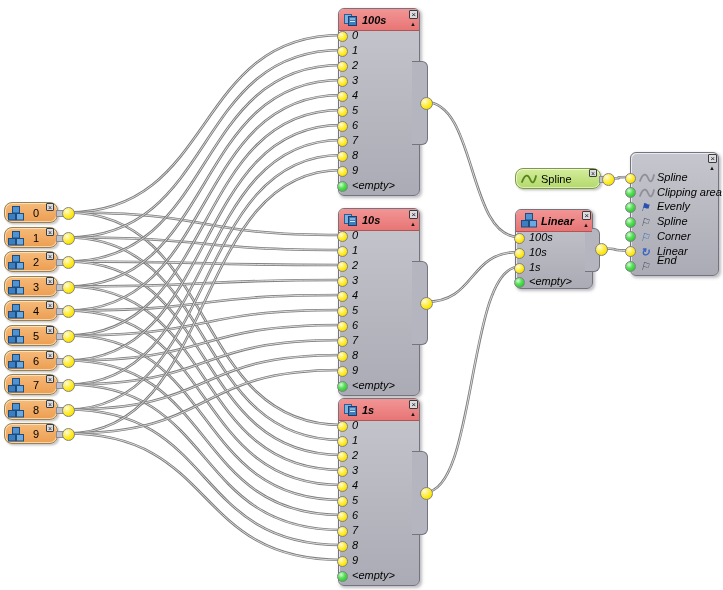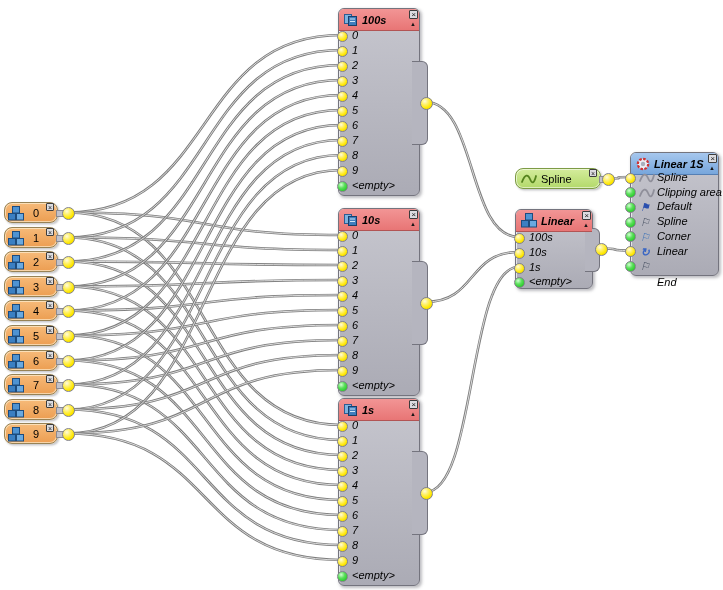--- a/index.html
+++ b/index.html
@@ -427,48 +427,41 @@
       <span class="port-label" style="left: 13px; top: 21px; position: absolute;">100s</span>
       <span class="port yellow p11" style="left: -2px; top: 37.5px; position: absolute;"></span>
       <span class="port-label" style="left: 13px; top: 36px; position: absolute;">10s</span>
       <span class="port yellow p11" style="left: -2px; top: 52.5px; position: absolute;"></span>
       <span class="port-label" style="left: 13px; top: 51px; position: absolute;">1s</span>
       <span class="port green p11" style="left: -2px; top: 66.5px; position: absolute;"></span>
       <span class="port-label" style="left: 13px; top: 65px; position: absolute;">&lt;empty&gt;</span>
       <span class="port yellow p13" style="left: 78.5px; top: 33px; position: absolute;"></span>
     </div>
     <div class="node gray-node" style="left: 630px; top: 152px; width: 89px; height: 124px; position: absolute;">
-      <div class="node-header blue-header">
-        <svg width="14" height="14" viewBox="0 0 14 14">
-          <circle cx="7" cy="7" r="5.2" fill="#eceff5" stroke="#cf3333" stroke-width="2.2" stroke-dasharray="2.6 1.4"></circle>
-          <circle cx="7" cy="7" r="2.2" fill="#aab0bd"></circle>
-        </svg>
-        <span class="title-text">Linear 1S</span>
-      </div>
       <span class="close-btn">×</span>
       <span class="collapse-tri">▲</span>
       <span class="port yellow p11" style="left: -6px; top: 19.5px; position: absolute;"></span>
       <svg width="16" height="12" viewBox="0 0 16 12" style="position: absolute; left: 8px; top: 19px;">
         <path d="M1 9 C4 1 7 1 9 6 S13 11 15 3" fill="none" stroke="#8f8f9a" stroke-width="1.8" stroke-linecap="round"></path>
       </svg>
       <span class="port-label" style="left: 26px; top: 18px; position: absolute;">Spline</span>
       <span class="port green p11" style="left: -6px; top: 34.2px; position: absolute;"></span>
       <svg width="16" height="12" viewBox="0 0 16 12" style="position: absolute; left: 8px; top: 33.7px;">
         <path d="M1 9 C4 1 7 1 9 6 S13 11 15 3" fill="none" stroke="#8f8f9a" stroke-width="1.8" stroke-linecap="round"></path>
       </svg>
       <span class="port-label" style="left: 26px; top: 32.7px; position: absolute;">Clipping area</span>
       <span class="port green p11" style="left: -6px; top: 48.9px; position: absolute;"></span>
       <span class="row-icon" style="left: 6px; top: 47.4px; color: rgb(42, 79, 174);">⚑</span>
-      <span class="port-label" style="left: 26px; top: 47.4px; position: absolute;">Default</span>
+      <span class="port-label" style="left: 26px; top: 47.4px; position: absolute;">Evenly</span>
       <span class="port green p11" style="left: -6px; top: 63.6px; position: absolute;"></span>
       <span class="row-icon" style="left: 6px; top: 62.1px; color: rgb(76, 85, 102);">⚐</span>
       <span class="port-label" style="left: 26px; top: 62.1px; position: absolute;">Spline</span>
       <span class="port green p11" style="left: -6px; top: 78.3px; position: absolute;"></span>
       <span class="row-icon" style="left: 6px; top: 76.8px; color: rgb(70, 120, 184);">⚐</span>
       <span class="port-label" style="left: 26px; top: 76.8px; position: absolute;">Corner</span>
       <span class="port yellow p11" style="left: -6px; top: 93px; position: absolute;"></span>
       <span class="row-icon" style="left: 6px; top: 91.5px; color: rgb(58, 102, 196); font-weight: bold;">↻</span>
       <span class="port-label" style="left: 26px; top: 91.5px; position: absolute;">Linear</span>
       <span class="port green p11" style="left: -6px; top: 107.7px; position: absolute;"></span>
       <span class="row-icon" style="left: 6px; top: 106.2px; color: rgb(76, 85, 102);">⚐</span>
-      <span class="port-label" style="left: 26px; top: 123px; position: absolute;">End</span>
+      <span class="port-label" style="left: 26px; top: 101px; position: absolute;">End</span>
     </div>
   </div>
 
 </body></html>

